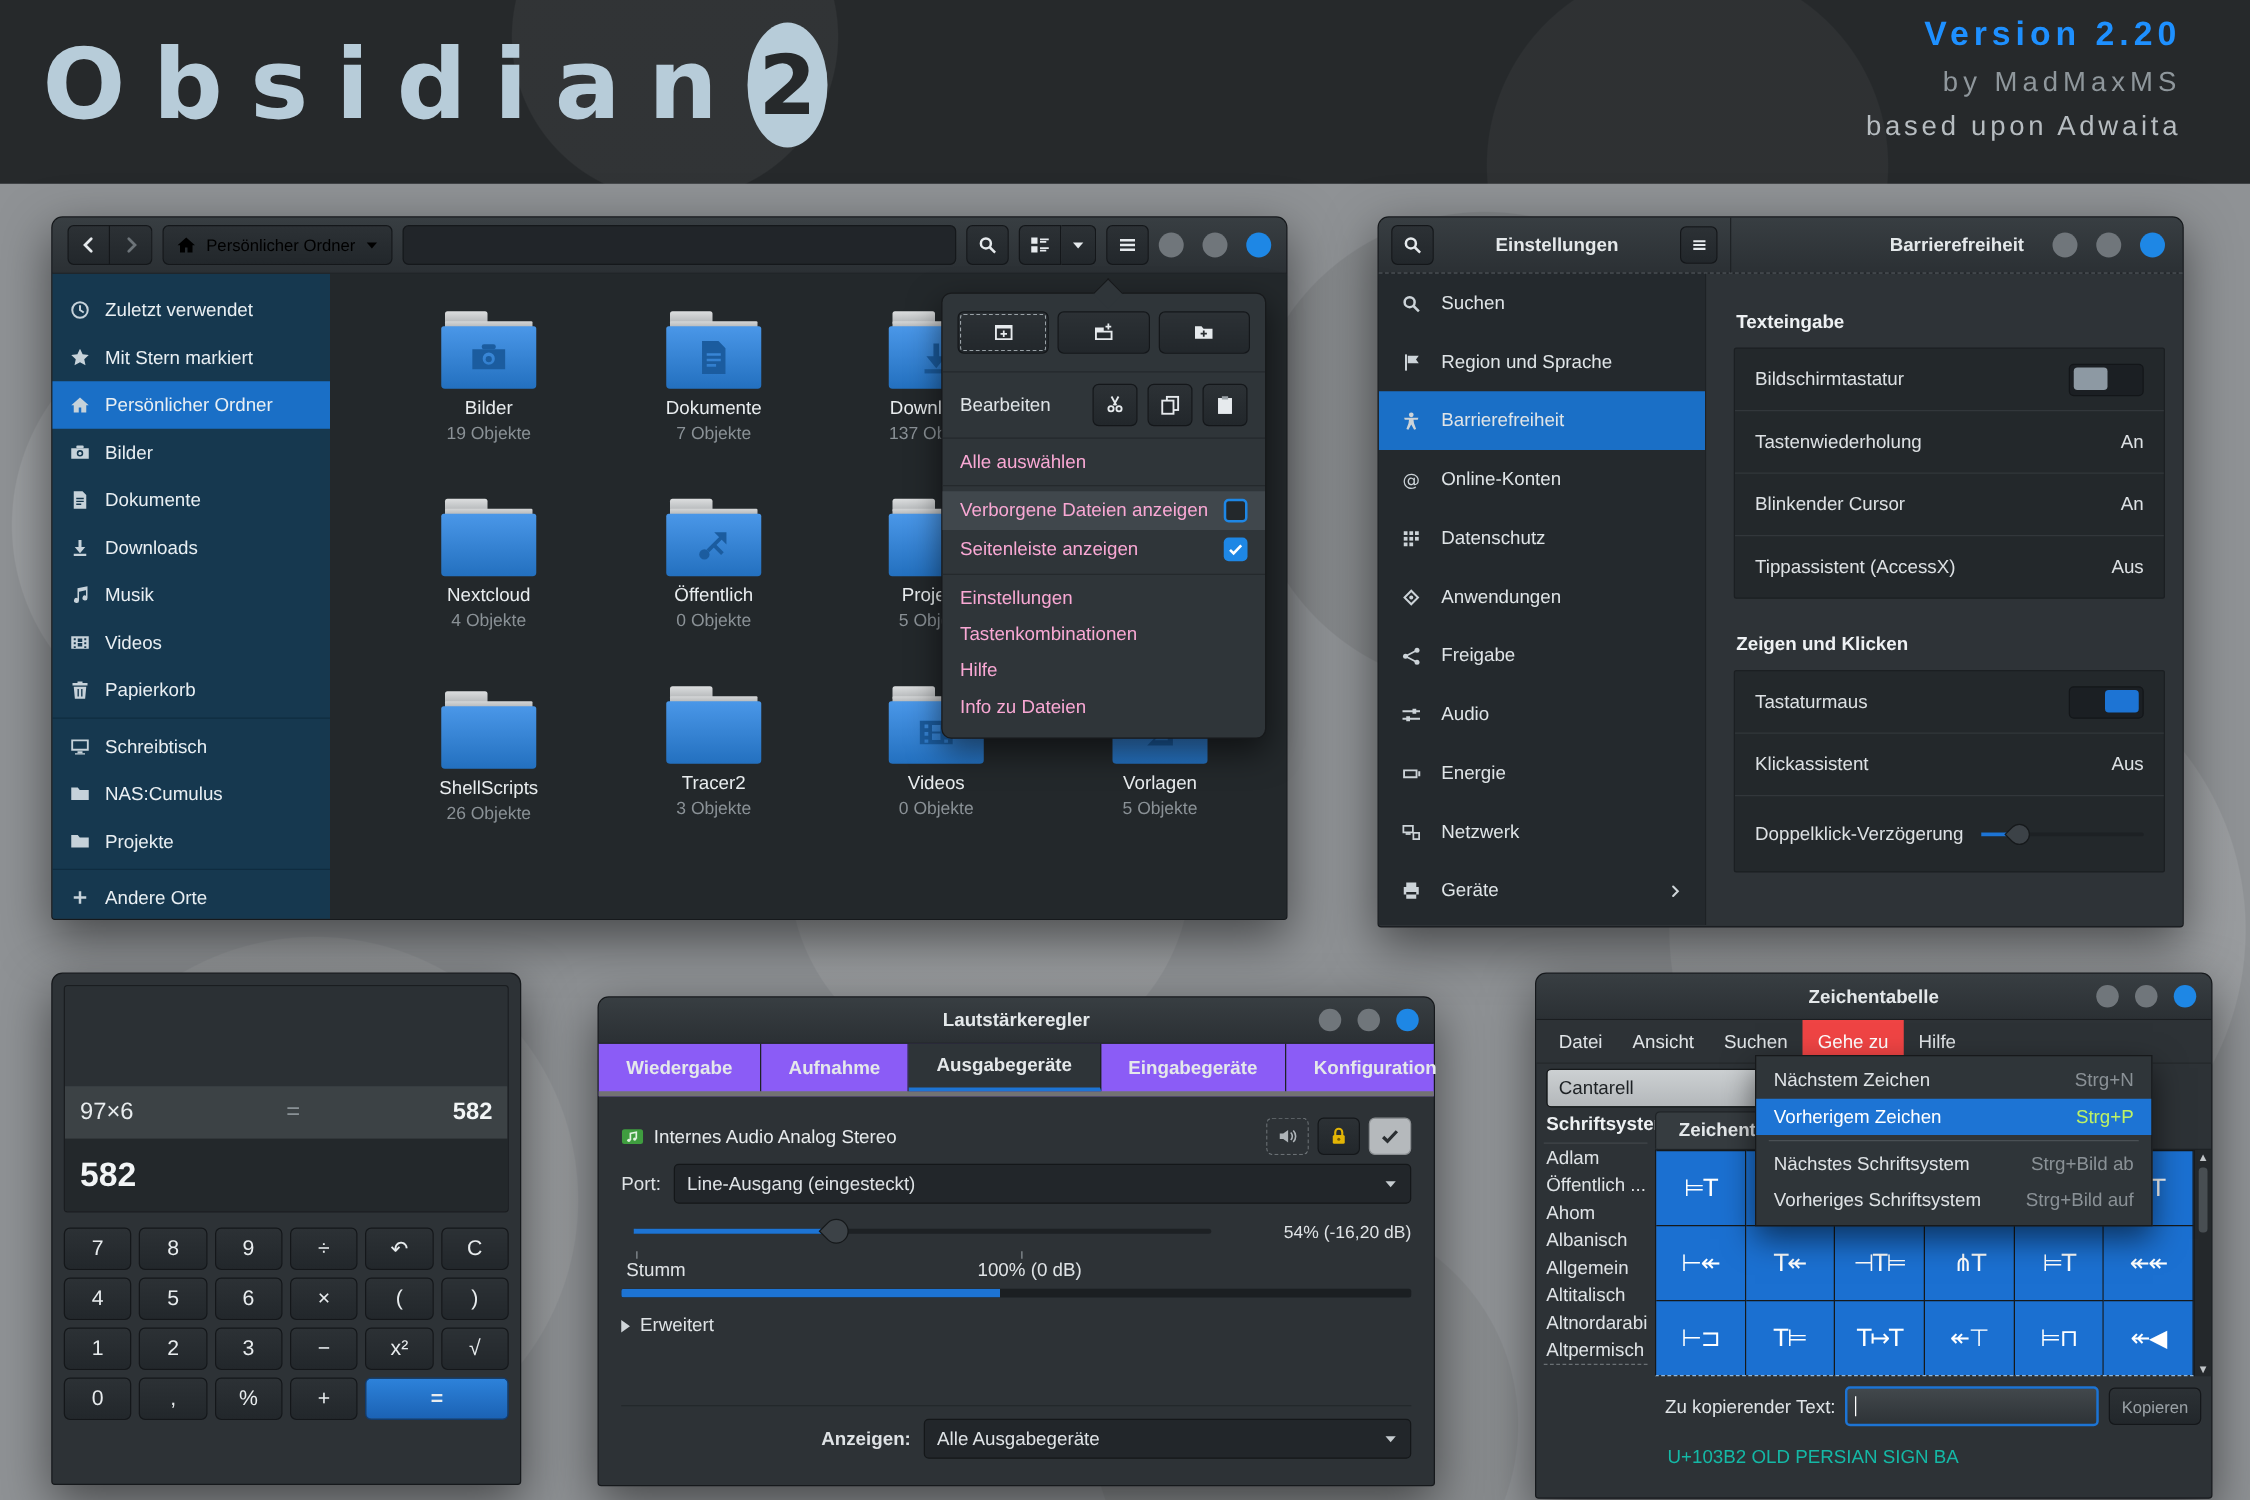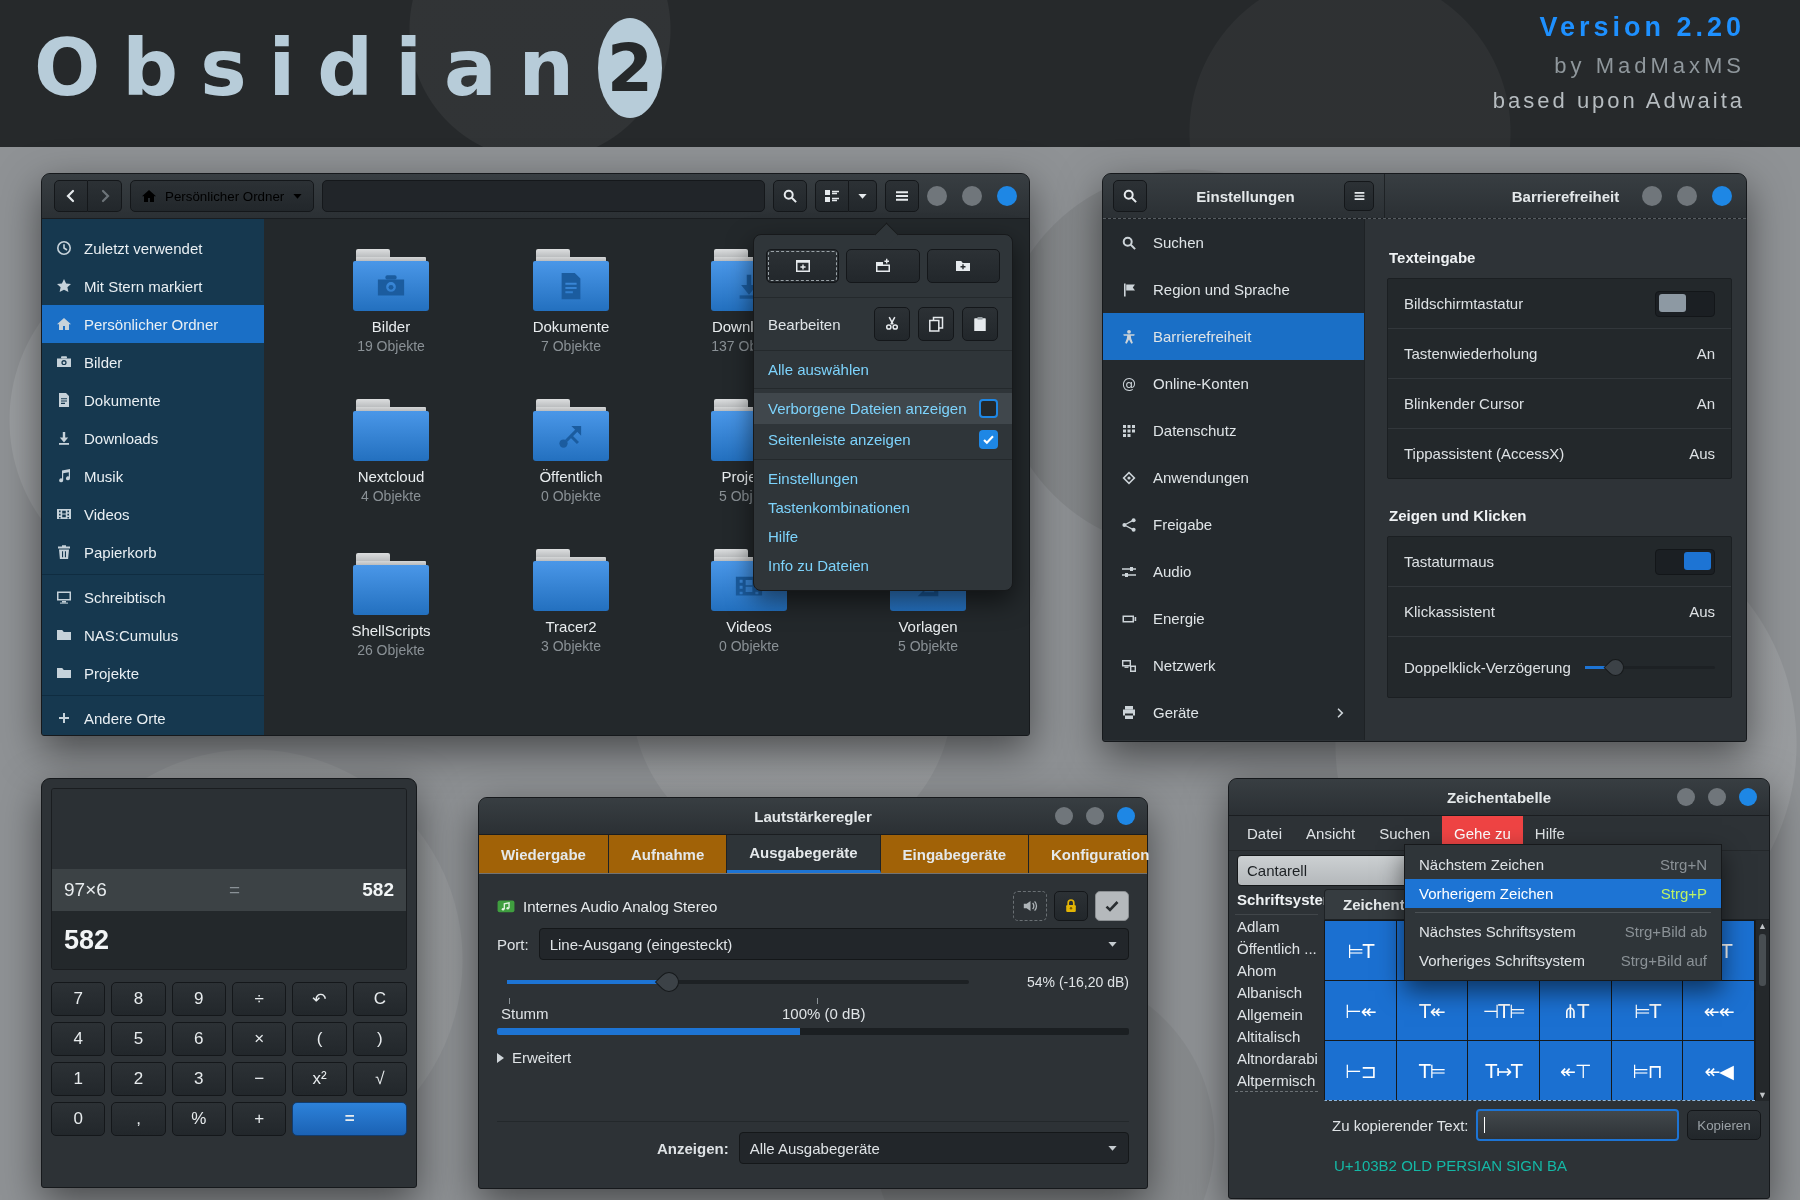--- a/index.html
+++ b/index.html
@@ -80,21 +80,21 @@
   .fmenu .arrow{position:absolute;left:124px;top:-9px;width:16px;height:16px;background:#2f3539;
     border-left:1px solid #17191b;border-top:1px solid #17191b;transform:rotate(45deg)}
   .fm-btnrow{display:flex;gap:7px;padding:4px 12px 10px}
   .fm-btnrow .btn{flex:1;height:34px}
   .fm-btnrow .btn.focused{outline:1px dashed #9aa2a7;outline-offset:-3px}
   .fm-sep{height:1px;background:#24292c;margin:4px 0}
   .fm-row{display:flex;align-items:center;padding:5px 14px;gap:8px}
   .fm-row .lbl{color:#dfe4e7}
   .fm-editbtns{margin-left:auto;display:flex;gap:8px}
   .fm-editbtns .btn{width:36px;height:34px}
-  .fm-item{padding:6px 14px;color:#7dd3fc}
+  .fm-item{padding:6px 14px;color:#f9a8d4}
   .fm-item.hl{background:#40474c}
   .fm-check{margin-left:auto;width:19px;height:19px;border-radius:4px;box-sizing:border-box}
   .fm-check.unchecked{border:2px solid #1e87e5;background:#23282b}
   .fm-check.checked{background:#1e87e5;color:#fff;display:flex;align-items:center;justify-content:center}
   .fm-check.checked svg{width:13px;height:13px}
 
   
   #win-settings{left:1102px;top:173px;width:643px;height:567px}
   .s-tbar{display:flex;height:44px;background:linear-gradient(#383e42,#2b3034);border-bottom:1px solid #1a1d20;border-radius:8px 8px 0 0}
   .s-tbar-left{width:261px;display:flex;align-items:center;padding:0 10px;gap:8px;border-right:1px solid #1e2225;position:relative}
@@ -132,21 +132,21 @@
   .cd-history .eq{margin:0 auto;color:#8a9196}
   .cd-history .res{font-weight:bold;color:#f2f5f6}
   .cd-result{height:58px;background:#23282b;display:flex;align-items:center;padding:0 12px;
     font-size:27px;font-weight:bold;color:#f2f5f6}
   .keypad{margin-top:12px;display:grid;grid-template-columns:repeat(6,1fr);gap:6px}
   .key{height:34px;font-size:17px;color:#e8ecee}
   .key.equals{grid-column:span 2;background:linear-gradient(#2d82da,#1b62b4);border-color:#123c6e;font-weight:bold}
 
   
   #win-volume{left:478px;top:797px;width:668px;height:390px}
-  .v-tabs{display:flex;height:38px;background:#a16207;border-bottom:1px solid #737373}
+  .v-tabs{display:flex;height:38px;background:#8b5cf6;border-bottom:4px solid #737373}
   .v-tab{display:flex;align-items:center;justify-content:center;padding:0 22px;color:#e4e8ea;font-weight:bold;
     border-right:1px solid #1e2225;box-sizing:border-box}
   .v-tab.active{background:#2e3438;border-bottom:3px solid #1d74d4}
   .v-body{padding:12px 18px 0;display:flex;flex-direction:column;height:300px;box-sizing:border-box}
   .v-devrow{display:flex;align-items:center;gap:8px;height:40px}
   .v-devrow .devname{color:#e6eaec}
   .v-devbtns{margin-left:auto;display:flex;gap:7px}
   .v-devbtns .btn{width:34px;height:30px}
   .v-devbtns .btn.dashed{background:none;border:1px dashed #6a7074;color:#aeb4b8}
   .v-devbtns .btn.pressed{background:#b5b9bc;color:#2a2e31;border-color:#8b8f92}

